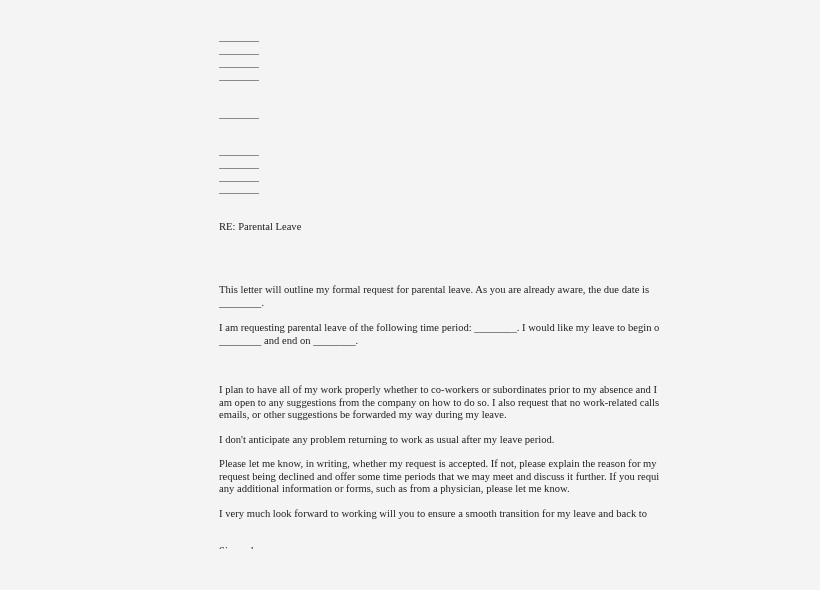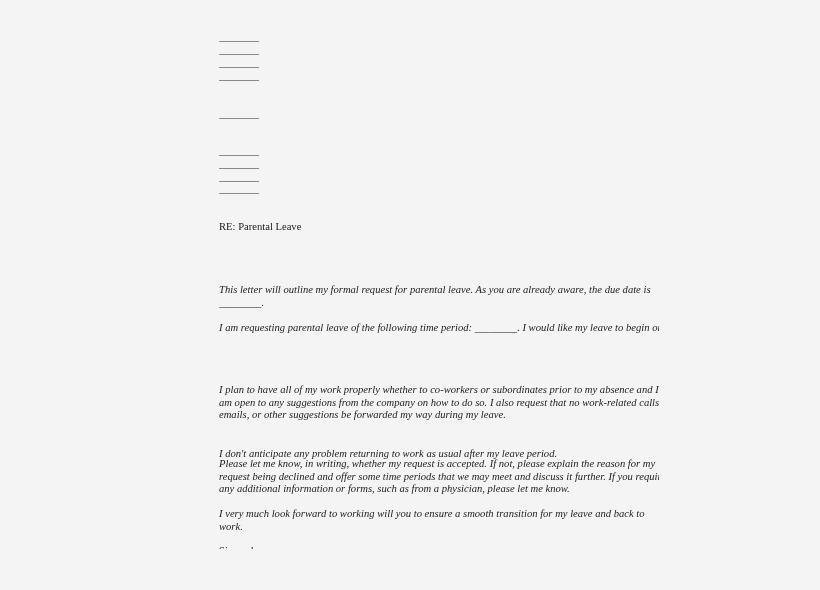--- a/index.html
+++ b/index.html
@@ -14,21 +14,21 @@
     position: absolute; left: 195px; top: 0; width: 440px; height: 549px; overflow: hidden; margin-left: 24px;
   }
   .blank-line {
     position: absolute; left: 0; width: 40px; height: 0;
     border-top: 1px solid #8a8a8a;
   }
   .text {
     position: absolute; left: 0; width: 440px;
     font-size: 10.6px; line-height: 12.6px; white-space: nowrap;
   }
-  .text .ln { display: block; font-style: italic; }
+  .text .ln { display: block; }
 </style>
 </head>
 <body>
 
 <div class="page">
 
   <div class="blank-line" style="top:41px"></div>
   <div class="blank-line" style="top:54px"></div>
   <div class="blank-line" style="top:67px"></div>
   <div class="blank-line" style="top:80px"></div>
@@ -43,38 +43,38 @@
   <div class="text" style="top:221px">RE: Parental Leave</div>
 
 
   <div class="text" style="top:284px">
     <span class="ln">This letter will outline my formal request for parental leave. As you are already aware, the due date is</span>
     <span class="ln">________.</span>
   </div>
 
   <div class="text" style="top:322px">
     <span class="ln">I am requesting parental leave of the following time period: ________. I would like my leave to begin on</span>
+    <span class="ln">________ and end on ________.</span>
   </div>
 
 
   <div class="text" style="top:384px">
     <span class="ln">I plan to have all of my work properly whether to co-workers or subordinates prior to my absence and I</span>
     <span class="ln">am open to any suggestions from the company on how to do so. I also request that no work-related calls,</span>
     <span class="ln">emails, or other suggestions be forwarded my way during my leave.</span>
   </div>
 
-  <div class="text" style="top:448px">
+  <div class="text" style="top:434px">
     <span class="ln">I don't anticipate any problem returning to work as usual after my leave period.</span>
   </div>
 
   <div class="text" style="top:458px">
     <span class="ln">Please let me know, in writing, whether my request is accepted. If not, please explain the reason for my</span>
     <span class="ln">request being declined and offer some time periods that we may meet and discuss it further. If you require</span>
     <span class="ln">any additional information or forms, such as from a physician, please let me know.</span>
   </div>
 
   <div class="text" style="top:508px">
     <span class="ln">I very much look forward to working will you to ensure a smooth transition for my leave and back to</span>
-    <span class="ln">work.</span>
   </div>
 
   <div class="text" style="top:545px">Sincerely,</div>
 </div>
 
 </body></html>

